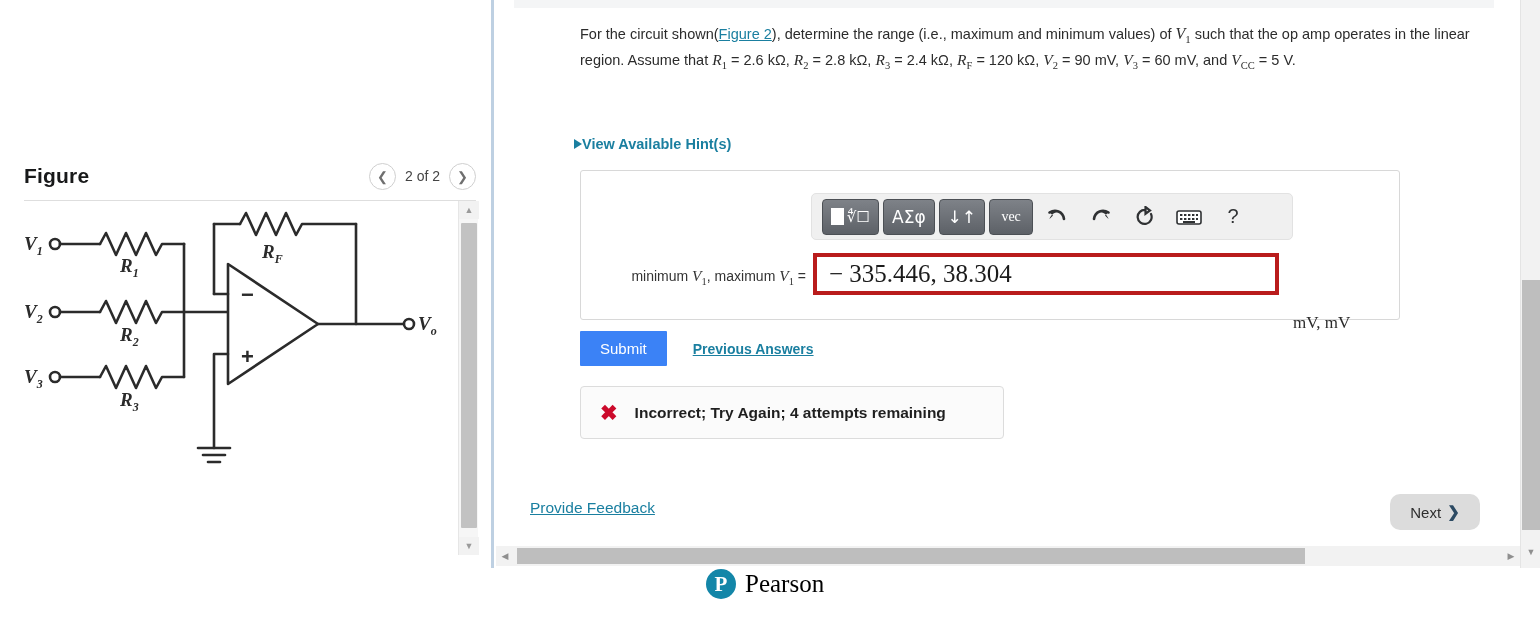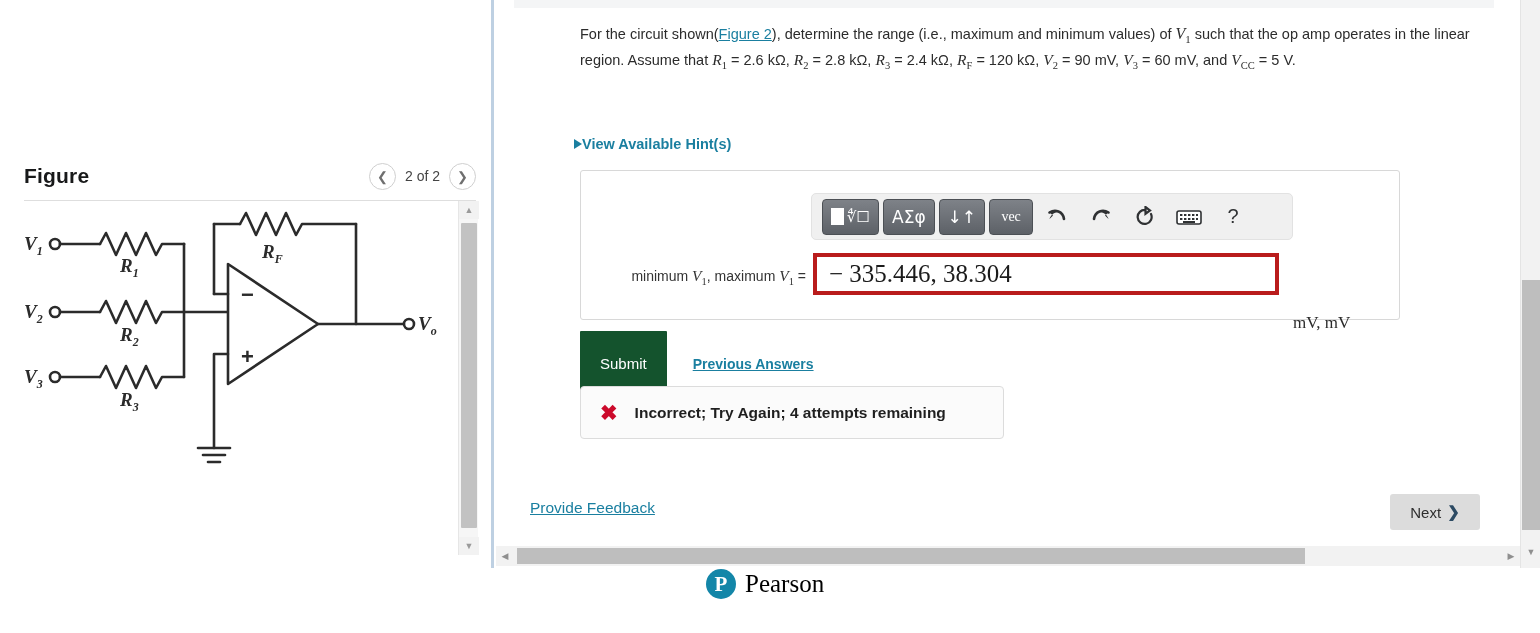--- a/index.html
+++ b/index.html
@@ -132,22 +132,22 @@
     position: absolute; left: 712px; top: 94px;
     font-family: "Liberation Serif", serif; font-size: 17px; color: #2b2b2b; margin-top: 48px;
   }
 
   
   .submit-row {
     position: absolute; left: 86px; top: 331px;
     display: flex; align-items: center; gap: 26px;
   }
   .submit-btn {
-    background: #14532d; color: #fff; border: none;
-    padding: 24px 20px; font-size: 15px; font-family: "Liberation Sans", sans-serif;
+    background: #3b82f6; color: #fff; border: none;
+    padding: 9px 20px; font-size: 15px; font-family: "Liberation Sans", sans-serif;
     border-radius: 1px;
   }
   .prev-link {
     font-size: 14px; font-weight: bold; color: #1a7fa0; text-decoration: underline;
   }
 
   
   .feedback {
     position: absolute; left: 86px; top: 386px; width: 424px; height: 53px;
     border: 1px solid #dcdcdc; border-radius: 4px; background: #fbfbfb;
@@ -156,21 +156,21 @@
   .x-icon { color: #cc0a2b; font-size: 21px; font-weight: bold; line-height: 1; }
   .fb-text { font-size: 15.5px; font-weight: bold; color: #1f1f1f; }
 
   
   .feedback-link {
     position: absolute; left: 36px; top: 499px;
     font-size: 15.5px; color: #1a7fa0; text-decoration: underline;
   }
   .next-btn {
     position: absolute; left: 896px; top: 494px; width: 90px; height: 36px;
-    background: #dcdcdc; border: none; border-radius: 3px;
+    background: #dcdcdc; border: none; border-radius: 10px;
     display: flex; align-items: center; justify-content: center; gap: 6px;
     font-size: 15px; color: #2e2e2e;
   }
   .next-chev { color: #2c4a63; font-size: 15px; font-weight: bold; }
 
   
   .v-scroll {
     position: absolute; right: 0; top: 0; width: 20px; height: 568px;
     background: #f2f2f2; border-left: 1px solid #e4e4e4;
   }

